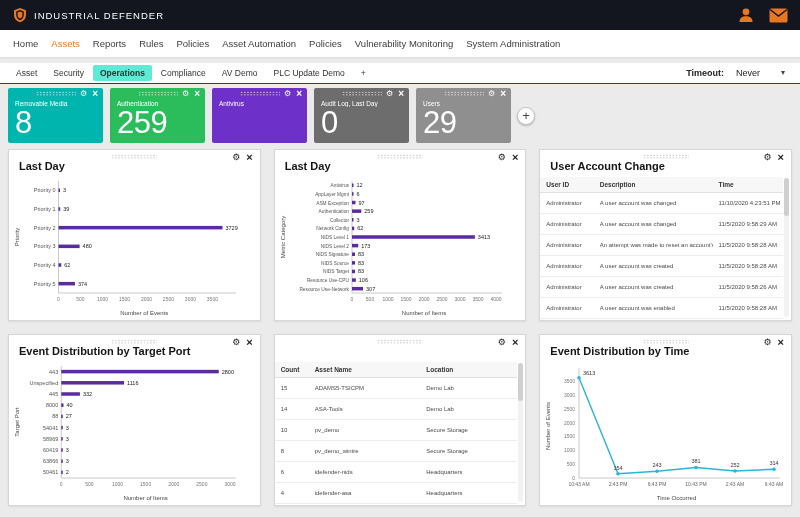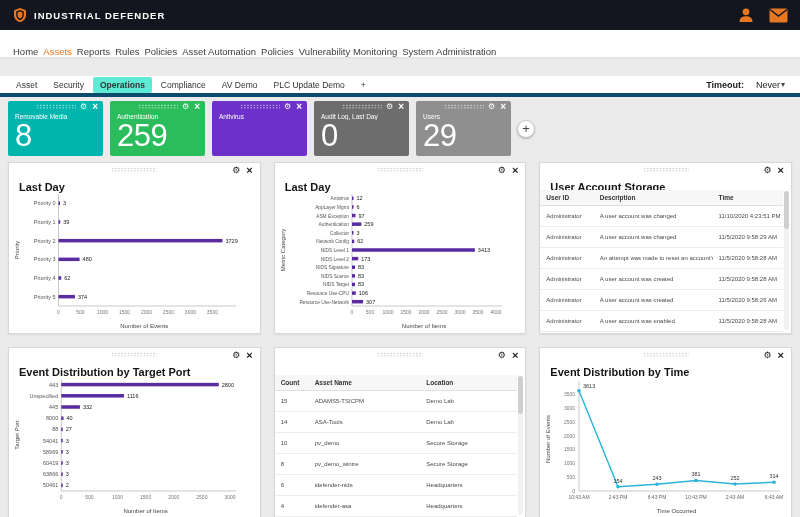--- a/index.html
+++ b/index.html
@@ -1,36 +1,36 @@
 <!DOCTYPE html>
 <html><head>
 <meta charset="utf-8">
 <style>
   *{box-sizing:border-box;margin:0;padding:0}
   body{width:800px;height:517px;background:#ebebeb;font-family:"Liberation Sans",sans-serif;overflow:hidden}
 
   
   .topbar{height:30px;background:#14161f;display:flex;align-items:center;justify-content:space-between;padding:0 12px}
   .brand{display:flex;align-items:center;gap:6px}
-  .brand-text{color:#fff;font-size:9.5px;font-weight:bold;letter-spacing:1px}
+  .brand-text{color:#fff;font-size:9.5px;font-weight:normal;letter-spacing:1px}
   .top-icons{display:flex;align-items:center;gap:14px}
 
   
-  .mainnav{height:27px;background:#fff;display:flex;align-items:flex-end;gap:5px;padding:0 13px;box-shadow:0 1px 2px rgba(0,0,0,.08)}
+  .mainnav{height:27px;background:#fff;display:flex;align-items:flex-start;gap:13px;padding:8px 13px;box-shadow:0 1px 2px rgba(0,0,0,.08)}
   .nav-item{font-size:9.5px;color:#3c3c3c;cursor:pointer;white-space:nowrap}
   .nav-item.active{color:#e87722}
 
   
-  .tabrow{margin-top:19px;height:21px;background:#fff;display:flex;align-items:center;padding:0 9px;border-bottom:4px solid #0c4a6e}
+  .tabrow{margin-top:6px;height:21px;background:#fff;display:flex;align-items:center;padding:0 9px;border-bottom:1px solid #0c4a6e}
   .tablist{display:flex;align-items:center;gap:2px}
   .tab{font-size:8.5px;color:#333;padding:3px 7px;border-radius:2px;white-space:nowrap;cursor:pointer}
   .tab.active{background:#5eead4;font-weight:bold}
   .timeout{margin-left:auto;display:flex;align-items:center;gap:6px;font-size:9px;color:#222}
   .timeout-label{font-weight:bold}
-  .timeout-select{display:flex;gap:1px;padding:2px 6px;cursor:pointer}
+  .timeout-select{display:flex;gap:21px;padding:2px 6px;cursor:pointer}
   .caret{font-size:8px;color:#444}
 
   
   .kpi-row{display:flex;align-items:center;padding:4px 8px;height:63px}
   .kpi-list{display:flex;gap:7px;align-items:center}
   .kpi{width:95px;height:55px;border-radius:2px;color:#fff;position:relative;padding:3px 7px;flex:none}
   .kpi-dots{position:absolute;top:3px;left:50%;transform:translateX(-50%);width:40px;height:5px;cursor:grab;
     background-image:radial-gradient(circle,rgba(255,255,255,.75) .7px,transparent .9px);background-size:3.2px 2.6px}
   .kpi-icons{position:absolute;top:1px;right:5px;display:flex;gap:5px;align-items:center}
   .icon-gear{font-size:8px;cursor:pointer;line-height:1}
@@ -42,21 +42,21 @@
     font-size:13px;color:#444;box-shadow:0 1px 2px rgba(0,0,0,.25);cursor:pointer;margin-left:6px;flex:none}
 
   
   .grid{display:grid;grid-template-columns:repeat(3,1fr);gap:13px;padding:2px 8px 8px}
   .panel{background:#fff;border:1px solid #d7d7d7;height:172px;position:relative;box-shadow:0 1px 2px rgba(0,0,0,.07)}
   .panel-dots{position:absolute;top:4px;left:50%;transform:translateX(-50%);width:46px;height:5px;cursor:grab;
     background-image:radial-gradient(circle,#c3c3c3 .7px,transparent .9px);background-size:3.2px 2.6px}
   .panel-icons{position:absolute;top:2px;right:7px;display:flex;gap:6px;align-items:center}
   .panel .icon-gear{color:#222;font-size:9px}
   .panel .icon-x{color:#222;font-size:11px}
-  .panel-title{font-size:11px;font-weight:bold;color:#141414;padding:18px 10px 0;margin:0}
+  .panel-title{font-size:11px;font-weight:bold;color:#141414;padding:10px 10px 0;margin:0}
   .chart{position:absolute;left:3px;right:3px;top:26px;bottom:3px}
 
   
   .dtable{position:absolute;left:0;right:8px;top:27px;border-collapse:collapse;table-layout:fixed;width:calc(100% - 8px)}
   .dtable th{font-size:6.5px;color:#333;text-align:left;font-weight:bold;background:#f7f7f7;border-bottom:1px solid #e0e0e0;padding:4px 6px;white-space:nowrap;overflow:hidden}
   .dtable td{font-size:6px;color:#4a4a4a;padding:0 6px;border-bottom:1px solid #ededed;height:21px;white-space:nowrap;overflow:hidden}
   .vscroll{position:absolute;right:2px;top:28px;bottom:3px;width:5px;background:#f2f2f2;border-radius:3px}
   .vscroll .thumb{width:5px;height:38px;background:#cfcfcf;border-radius:3px}
 </style>
 </head>
@@ -290,21 +290,21 @@
           <text transform="translate(7,61) rotate(-90)" text-anchor="middle" font-size="6" fill="#444">Metric Category</text>
         </svg></div>
   </section>
 
   <section class="panel">
     <div class="panel-dots"></div>
     <div class="panel-icons">
       <span class="icon-gear">⚙</span>
       <span class="icon-x">×</span>
     </div>
-    <h3 class="panel-title">User Account Storage</h3>
+    <h3 class="panel-title">User Account Change</h3>
     <table class="dtable">
       <colgroup>
           <col style="width:22%">
           <col style="width:49%">
           <col style="width:29%">
         </colgroup>
       <thead>
         <tr>
           <th>User ID</th>
           <th>Description</th>

